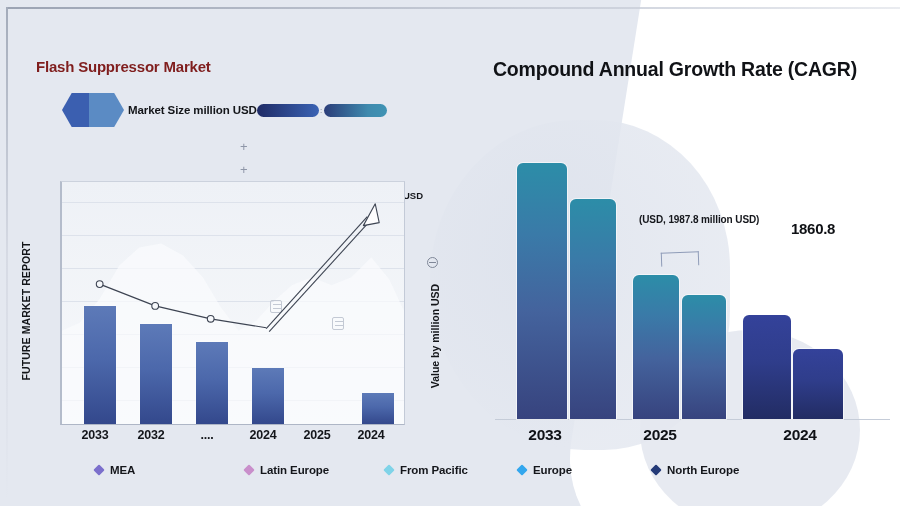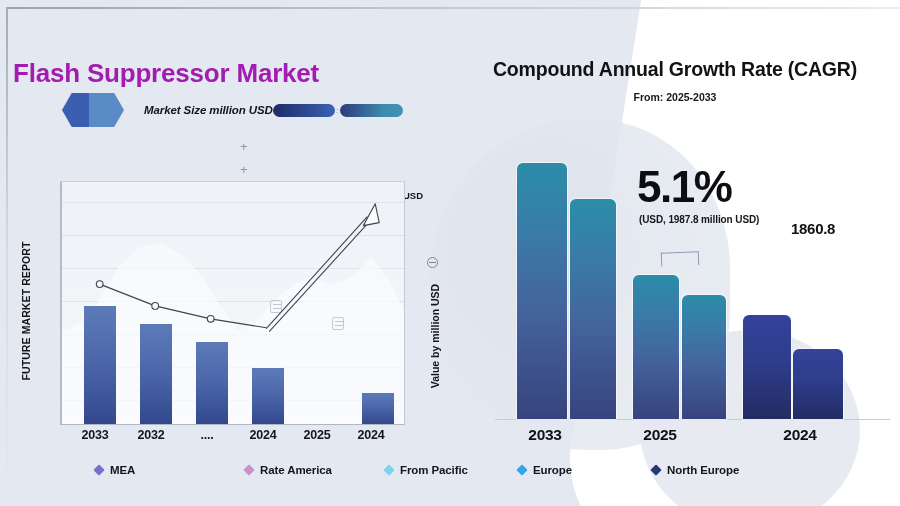--- a/index.html
+++ b/index.html
@@ -64,25 +64,25 @@
     background: linear-gradient(to bottom, #a3abba, #d6dae4 50%, #e4e8f0);
   }
 
   
   #left-panel {
     position: absolute;
     left: 0; top: 0; width: 450px; height: 506px;
   }
   .main-title {
     position: absolute;
-    left: 13px; top: 58px;
-    font-size: 26px;
+    left: 36px; top: 58px;
+    font-size: 15px;
     font-weight: bold;
     letter-spacing: -0.2px;
-    color: #a21caf;
+    color: #7f1d1d;
   }
 
   .brand-row {
     position: absolute;
     left: 62px; top: 93px;
     height: 34px;
     display: flex;
     align-items: center;
   }
   .brand-logo {
@@ -102,23 +102,22 @@
     width: 35px; height: 34px;
     background: #5b8bc4;
     clip-path: polygon(0 0, 72% 0, 100% 50%, 72% 100%, 0 100%);
     border-radius: 0 6px 6px 0;
   }
   .brand-text {
     font-size: 11.5px;
     font-weight: bold;
     color: #131519;
     white-space: nowrap;
-    margin-left: 20px;
+    margin-left: 4px;
     letter-spacing: -0.1px;
-    font-style: italic;
   }
   .pill {
     height: 13px;
     border-radius: 7px;
     flex: 0 0 auto;
   }
   .pill-1 { width: 62px; background: linear-gradient(to right, #1f2b66, #3a63b4); }
   .pill-sep { width: 5px; text-align: center; font-size: 8px; color: #6d7486; }
   .pill-2 { width: 63px; background: linear-gradient(to right, #2b3d79, #3f8aae 70%, #3f93b4); }
 
@@ -430,22 +429,20 @@
     <div class="x-tick" style="left:294px;width:46px">2025</div>
     <div class="x-tick" style="left:348px;width:46px">2024</div>
 
     <div class="circle-icon-right"></div>
     <div class="y-axis-label-right">Value by million USD</div>
   </div>
 
   <div id="right-panel">
 
     <div class="cagr-title">Compound Annual Growth Rate (CAGR)</div>
-    <div class="cagr-sub">From: 2025-2033</div>
-    <div class="cagr-value">5.1%</div>
     <div class="cagr-unit">(USD, 1987.8 million USD)</div>
 
     <div id="bar-plot">
       <div class="baseline"></div>
 
       <div class="rbar grad" style="left:42px;width:50px;height:256px"></div>
       <div class="rbar grad" style="left:95px;width:46px;height:220px"></div>
 
       <div class="rbar grad" style="left:158px;width:46px;height:144px"></div>
       <div class="rbar grad" style="left:207px;width:44px;height:124px"></div>
@@ -463,21 +460,21 @@
     <div class="rx-tick" style="left:300px;width:100px">2024</div>
   </div>
 
   <div id="legend">
     <div class="legend-item" style="left:95px">
       <span class="legend-marker" style="background: rgb(123, 111, 204);"></span>
       <span class="legend-text">MEA</span>
     </div>
     <div class="legend-item" style="left:245px">
       <span class="legend-marker" style="background: rgb(201, 143, 203);"></span>
-      <span class="legend-text">Rate America</span>
+      <span class="legend-text">Latin Europe</span>
     </div>
     <div class="legend-item" style="left:385px">
       <span class="legend-marker" style="background: rgb(127, 211, 232);"></span>
       <span class="legend-text">From Pacific</span>
     </div>
     <div class="legend-item" style="left:518px">
       <span class="legend-marker" style="background: rgb(51, 167, 238);"></span>
       <span class="legend-text">Europe</span>
     </div>
     <div class="legend-item" style="left:652px">

